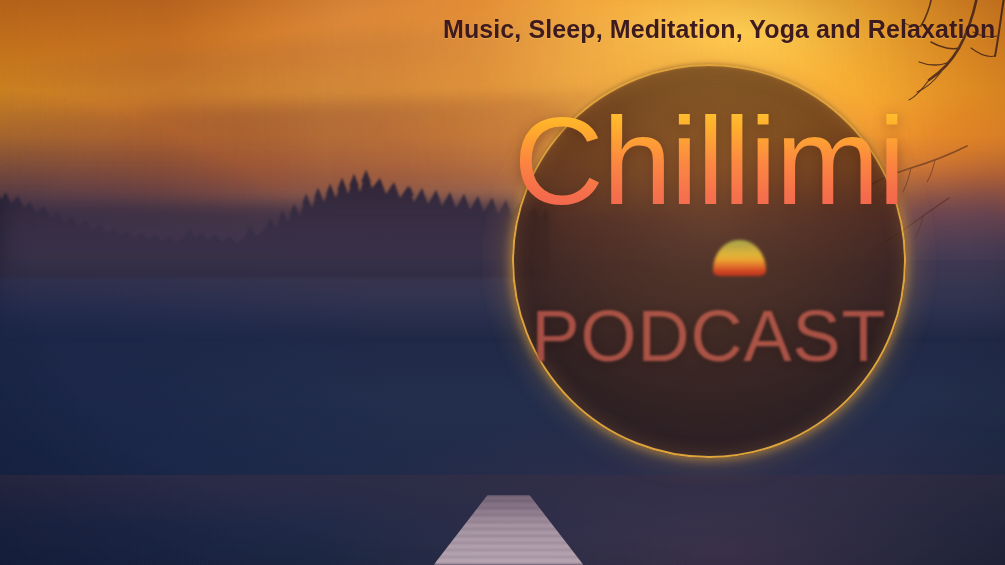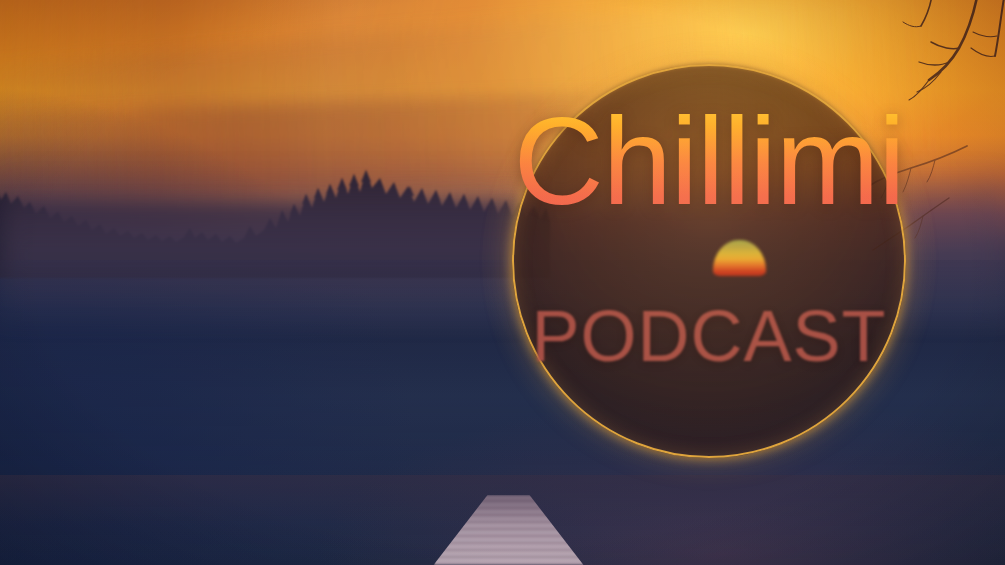--- a/index.html
+++ b/index.html
@@ -362,20 +362,21 @@
 
   <div class="bg-waterwash"></div>
 
   <div class="dock">
     <div class="dock-plank"></div>
     <div class="dock-fade"></div>
   </div>
 
   <div class="vignette"></div>
 
+  <div class="tagline">Music, Sleep, Meditation, Yoga and Relaxation</div>
 
   <div class="logo">
     <div class="logo-disc"></div>
     <div class="logo-ring"></div>
 
     <div class="wordmark">Chillimi</div>
 
     <div class="sun-glyph"></div>
 
     <div class="podcast">PODCAST</div>

